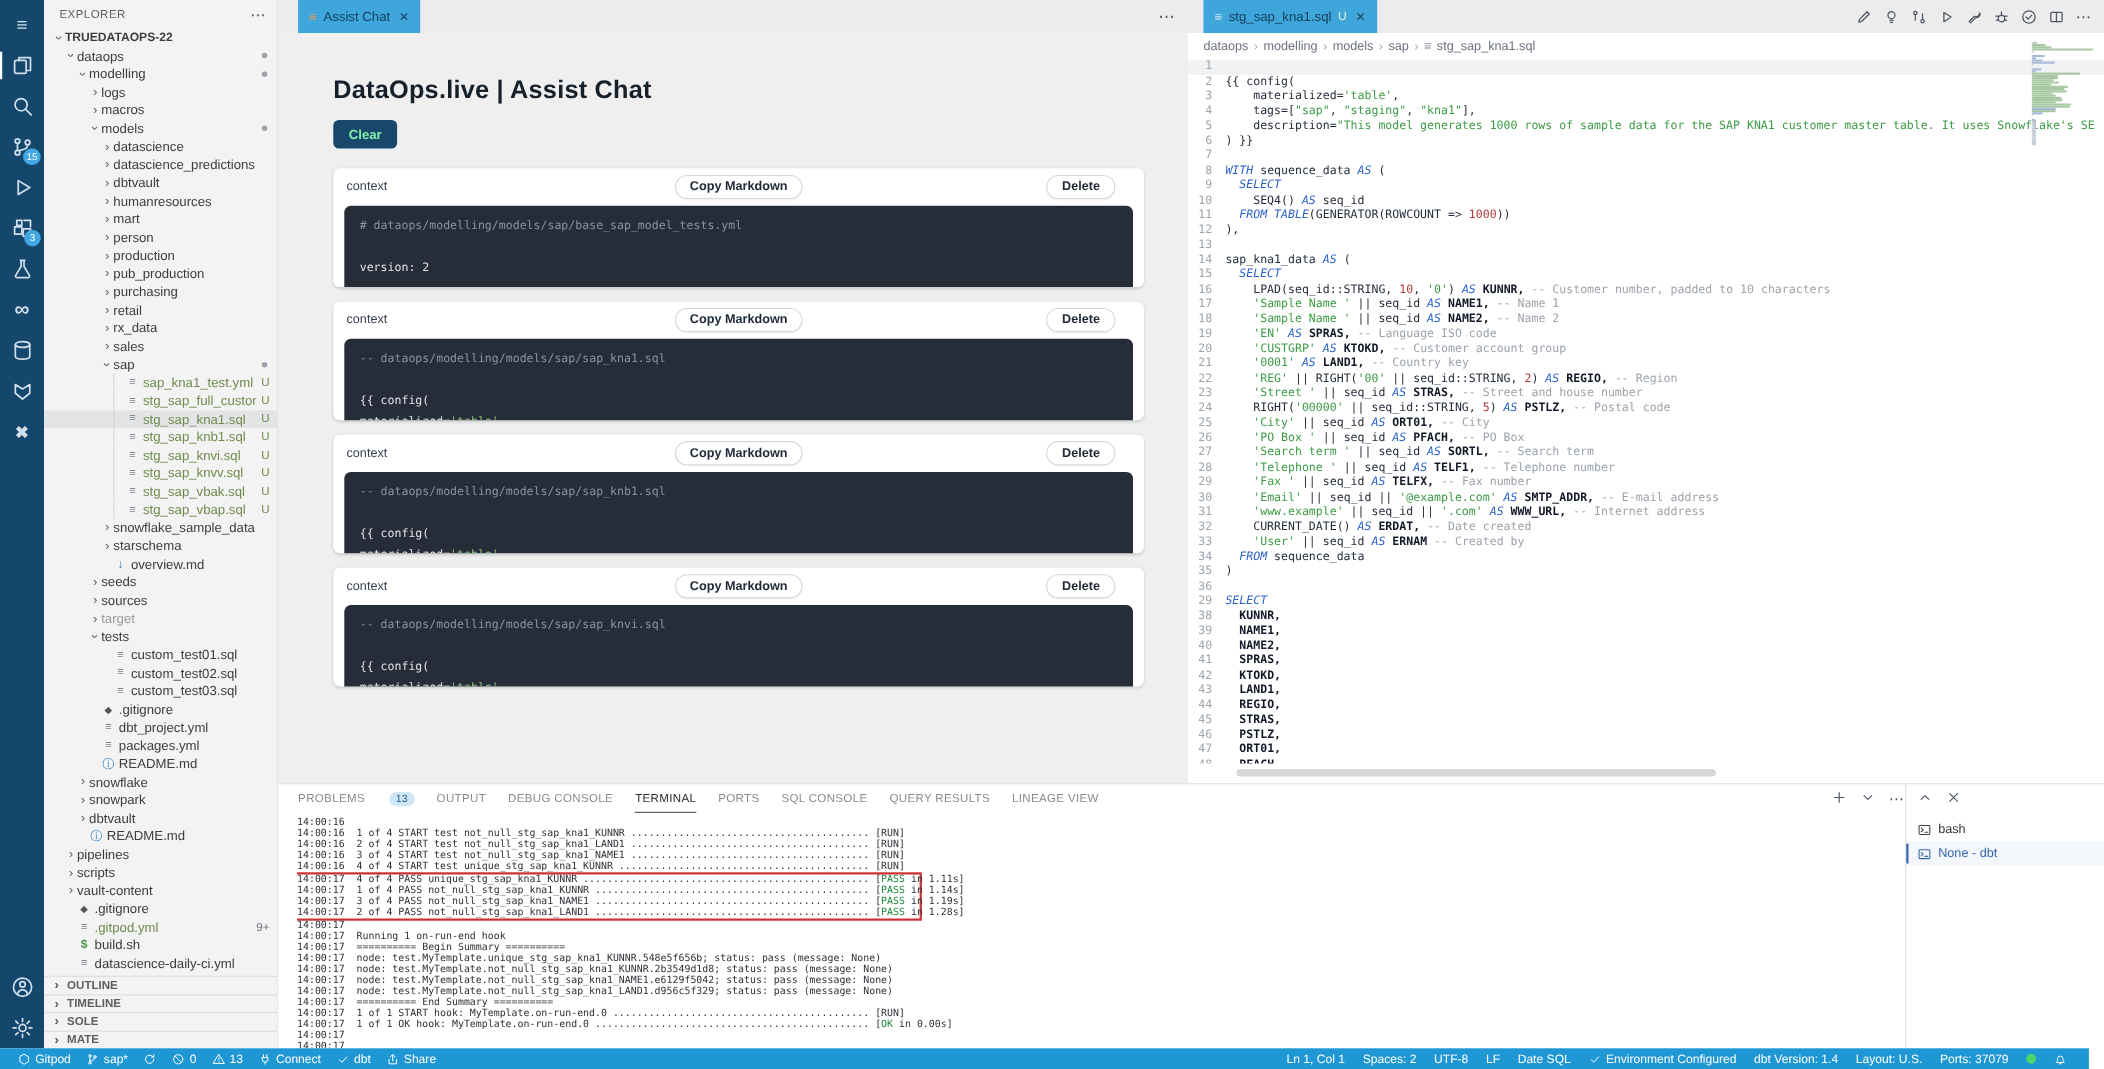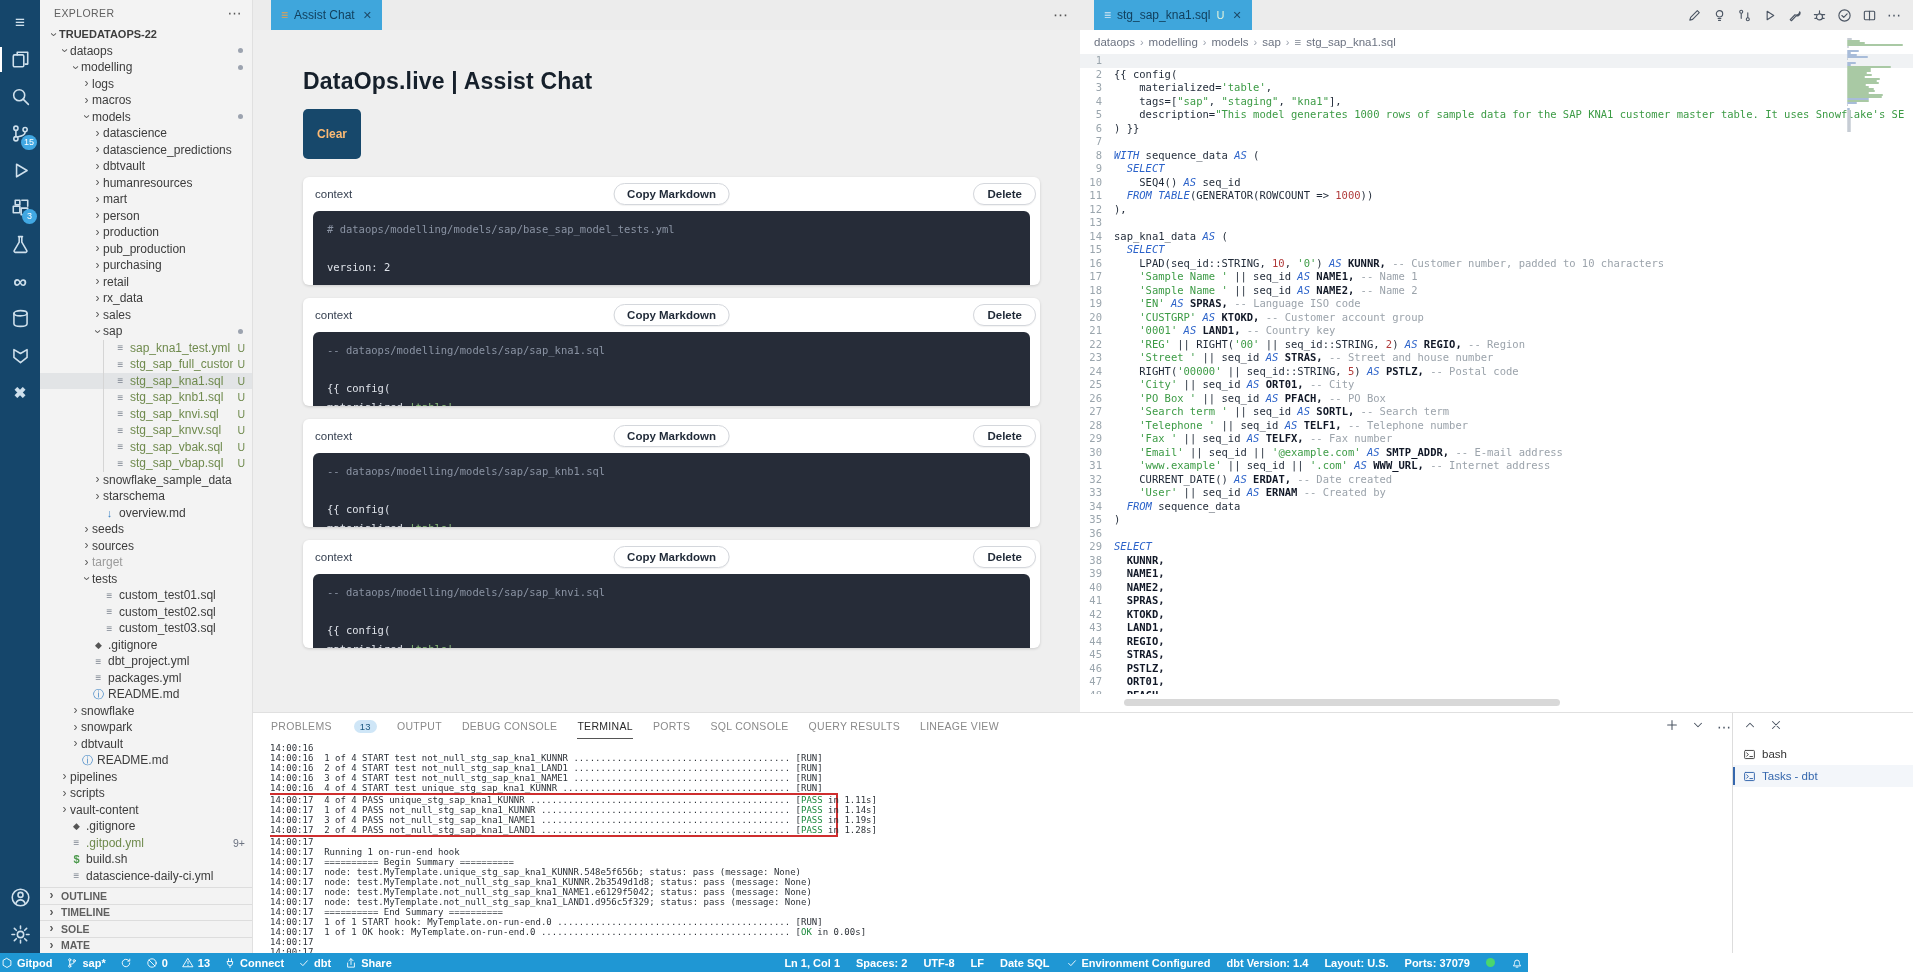--- a/index.html
+++ b/index.html
@@ -56,30 +56,30 @@
     background:var(--tabblue,#3fa6dc); color:#12405e; font-size:12px; cursor:pointer; }
   .tab .ticon { color:#e8a04c; font-size:12px; }
   .tab .tclose { font-size:11px; color:#1d4a68; margin-left:2px; }
   .tab .umark { color:#e2f2dc; font-size:11px; }
   .tb-more { margin-left:auto; align-self:center; color:#555; font-size:15px; padding:0 12px; cursor:pointer; }
 
   
   #chat { position:absolute; left:253px; top:0; width:827px; height:712px; background:#efefef; }
   .chat-body { position:absolute; top:30px; left:0; right:0; bottom:0; overflow:hidden; padding-left:50px; }
   #chat h1 { margin-top:38px; font-size:23px; color:#16202b; letter-spacing:.2px; }
-  .clear-btn { margin-top:14px; background:var(--clearbtn,#17486b); color:#fdba74; border:none;
-    border-radius:5px; padding:18px 14px; font-size:12px; font-weight:700; cursor:pointer; }
+  .clear-btn { margin-top:14px; background:var(--clearbtn,#17486b); color:#86efac; border:none;
+    border-radius:5px; padding:6px 14px; font-size:12px; font-weight:700; cursor:pointer; }
   #cards { margin-top:18px; width:737px; display:flex; flex-direction:column; gap:13px; }
   .card { background:#fff; border-radius:6px; box-shadow:0 1px 3px rgba(0,0,0,.15); height:108px; overflow:hidden; }
   .card-head { height:34px; display:flex; align-items:center; padding:0 12px; position:relative; }
   .ctx-label { font-size:11.5px; color:#374151; }
   .pill { border:1px solid #d4d7dc; background:#fff; border-radius:999px; padding:4px 13px;
     font-size:11.5px; font-weight:700; color:#1f2937; cursor:pointer; box-shadow:0 1px 1px rgba(0,0,0,.05); }
   .pill.copy { position:absolute; left:50%; transform:translateX(-50%); }
-  .pill.del { position:absolute; right:4px; }
+  .pill.del { position:absolute; right:26px; }
   .card-code { position:relative; margin:0 10px; height:90px; background:#262c38; border-radius:6px;
     padding:9px 14px; font-size:10.5px; line-height:19px; color:#dfe3ea; overflow:hidden; }
   .card-code::after { content:""; position:absolute; left:0; right:0; bottom:0; height:16px;
     background:linear-gradient(to bottom, rgba(38,44,56,0), rgba(150,155,165,.8)); }
   .card-code .c { color:#8a93a3; } .card-code .s { color:#8dc07c; }
 
   
   #editor { position:absolute; left:1080px; top:0; width:833px; height:712px; background:#fff; }
   .ed-actions { margin-left:auto; align-self:center; display:flex; align-items:center; gap:7px; padding-right:10px; }
   .ed-actions .act { width:18px; height:18px; color:#4b5563; cursor:pointer; display:flex; align-items:center; justify-content:center; }
@@ -116,23 +116,23 @@
   .pass { color:var(--pass,#1c8a3c); }
   #pside { position:absolute; right:0; top:0; width:181px; bottom:0; border-left:1px solid #ddd; padding-top:30px; }
   .side-item { height:22px; display:flex; align-items:center; gap:6px; padding-left:10px;
     font-size:11.5px; color:#333; cursor:pointer; position:relative; }
   .side-item svg { width:13px; height:13px; color:#444; }
   .side-item.active { color:#3567ad; background:rgba(53,103,173,.06); }
   .side-item.active::before { content:""; position:absolute; left:0; top:2px; bottom:2px; width:2px; background:#3567ad; }
   .side-item.active svg { color:#3567ad; }
 
   
-  #statusbar { position:absolute; left:0; top:953px; width:1528px; height:19px;
+  #statusbar { position:absolute; left:0; top:953px; width:1899px; height:19px;
     background:var(--sbar,#1f97d4); color:#fff; display:flex; align-items:center;
-    font-size:11px; padding:0 1px;font-weight:bold; }
+    font-size:11px; padding:0 16px; }
   .sb-left { display:flex; align-items:center; gap:14px; }
   .sb-right { margin-left:auto; display:flex; align-items:center; gap:16px; padding-right:4px; }
   .sb-item { display:flex; align-items:center; gap:4px; cursor:pointer; white-space:nowrap; }
   .sb-item svg { width:12px; height:12px; }
   .greendot { width:9px; height:9px; border-radius:50%; background:#4ad66d; display:inline-block; }
 </style>
 </head>
 <body>
 
 <div id="app">
@@ -799,21 +799,21 @@
           </span>
           <span>bash</span>
         </div>
         <div class="side-item active">
           <span style="display: flex;">
             <svg viewBox="0 0 16 16" fill="none" stroke="currentColor" stroke-width="1.2" stroke-linecap="round" stroke-linejoin="round">
               <rect x="2" y="3" width="12" height="10" rx="1"></rect>
               <path d="M4.5 6l2.2 2L4.5 10M8.5 10.5h3.2"></path>
             </svg>
           </span>
-          <span>Tasks - dbt</span>
+          <span>None - dbt</span>
         </div>
       </div>
   </div>
 
   <div id="statusbar">
     <div class="sb-left" id="sbleft">
         <div class="sb-item">
           <span style="display: flex;">
             <svg viewBox="0 0 16 16" fill="none" stroke="currentColor" stroke-width="1.2" stroke-linecap="round" stroke-linejoin="round">
               <path d="M8 2l5.2 3v6L8 14l-5.2-3V5z"></path>

